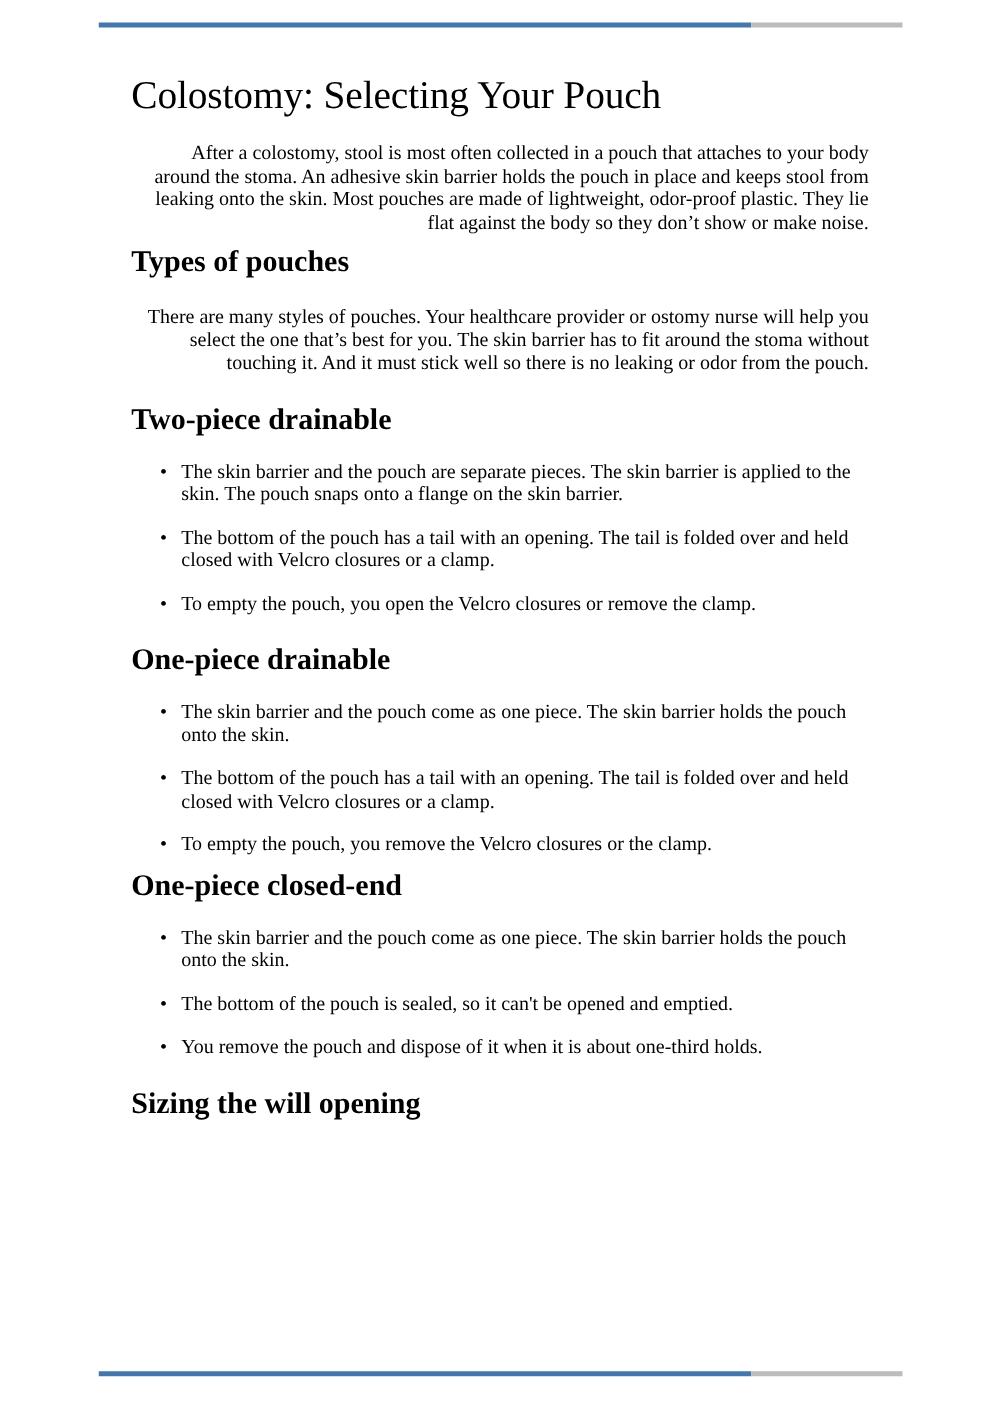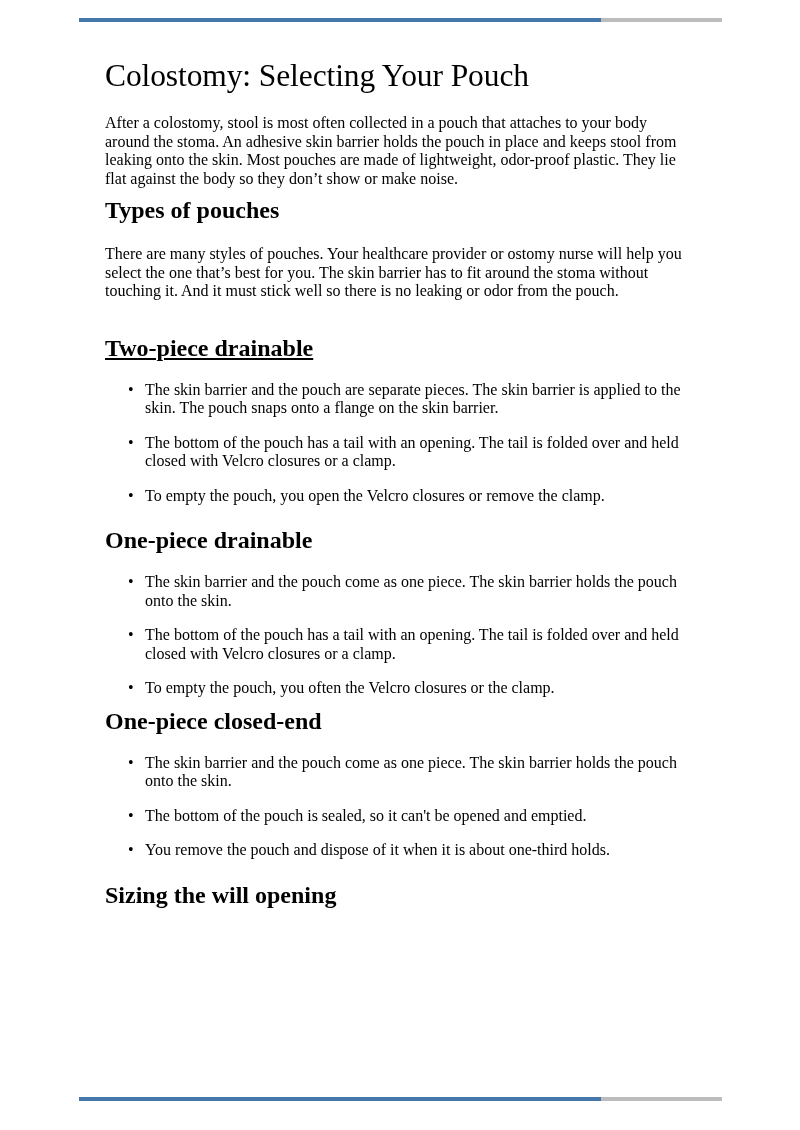--- a/index.html
+++ b/index.html
@@ -6,21 +6,21 @@
     body { width: 800px; height: 1130px; position: relative; overflow: hidden;
            font-family: "Liberation Serif", "DejaVu Serif", serif; color: #000; }
     .bar { position: absolute; left: 79px; width: 643px; height: 4px; display: flex; }
     .bar .blue { width: 522px; height: 100%; }
     .bar .gray { flex: 1; height: 100%; }
     #top-bar { top: 18px; }
     #bottom-bar { top: 1097px; }
     .content { position: absolute; left: 105px; top: 52px; width: 590px; }
     h1 { font-size: 31.5px; font-weight: normal; margin: 0; line-height: 48px; letter-spacing: -0.1px; }
     h2 { font-size: 24px; font-weight: bold; margin: 0; line-height: 30px; }
-    p { font-size: 16px; line-height: 18.5px; margin: 0; }
+    p { font-size: 16px; line-height: 18.5px; margin: 0; text-align: right; }
     ul { margin: 0; padding: 0 0 0 40px; list-style: none; }
     li { font-size: 16px; line-height: 18.5px; position: relative; }
     li .bullet { position: absolute; left: -17px; top: 0; }
     .footer-text { position: absolute; top: 1133px; font-family: "DejaVu Sans", sans-serif;
                    font-size: 8px; color: #888; }
   </style>
 </head>
 <body>
 
 <div id="top-bar" class="bar">
@@ -29,32 +29,32 @@
 </div>
 
 <div class="content">
   <h1>Colostomy: Selecting Your Pouch</h1>
 
   <p style="margin-top:14px;">After a colostomy, stool is most often collected in a pouch that attaches to your body around the stoma. An adhesive skin barrier holds the pouch in place and keeps stool from leaking onto the skin. Most pouches are made of lightweight, odor-proof plastic. They lie flat against the body so they don’t show or make noise.</p>
 
   <h2 style="margin-top:7px;">Types of pouches</h2>
   <p style="margin-top:20px;">There are many styles of pouches. Your healthcare provider or ostomy nurse will help you select the one that’s best for you. The skin barrier has to fit around the stoma without touching it. And it must stick well so there is no leaking or odor from the pouch.</p>
 
-  <h2 style="margin-top:32px;text-decoration:underline;">Two-piece drainable</h2>
+  <h2 style="margin-top:20px;">Two-piece drainable</h2>
   <ul style="margin-top:18px;">
     <li><span class="bullet">•</span><span>The skin barrier and the pouch are separate pieces. The skin barrier is applied to the skin. The pouch snaps onto a flange on the skin barrier.</span></li>
     <li style="margin-top:16px;"><span class="bullet">•</span><span>The bottom of the pouch has a tail with an opening. The tail is folded over and held closed with Velcro closures or a clamp.</span></li>
     <li style="margin-top:16px;"><span class="bullet">•</span><span>To empty the pouch, you open the Velcro closures or remove the clamp.</span></li>
   </ul>
 
   <h2 style="margin-top:20px;">One-piece drainable</h2>
   <ul style="margin-top:18px;">
     <li><span class="bullet">•</span><span>The skin barrier and the pouch come as one piece. The skin barrier holds the pouch onto the skin.</span></li>
     <li style="margin-top:16px;"><span class="bullet">•</span><span>The bottom of the pouch has a tail with an opening. The tail is folded over and held closed with Velcro closures or a clamp.</span></li>
-    <li style="margin-top:16px;"><span class="bullet">•</span><span>To empty the pouch, you often the Velcro closures or the clamp.</span></li>
+    <li style="margin-top:16px;"><span class="bullet">•</span><span>To empty the pouch, you remove the Velcro closures or the clamp.</span></li>
   </ul>
 
   <h2 style="margin-top:8px;">One-piece closed-end</h2>
   <ul style="margin-top:18px;">
     <li><span class="bullet">•</span><span>The skin barrier and the pouch come as one piece. The skin barrier holds the pouch onto the skin.</span></li>
     <li style="margin-top:16px;"><span class="bullet">•</span><span>The bottom of the pouch is sealed, so it can't be opened and emptied.</span></li>
     <li style="margin-top:16px;"><span class="bullet">•</span><span>You remove the pouch and dispose of it when it is about one-third holds.</span></li>
   </ul>
 
   <h2 style="margin-top:20px;">Sizing the will opening</h2>

